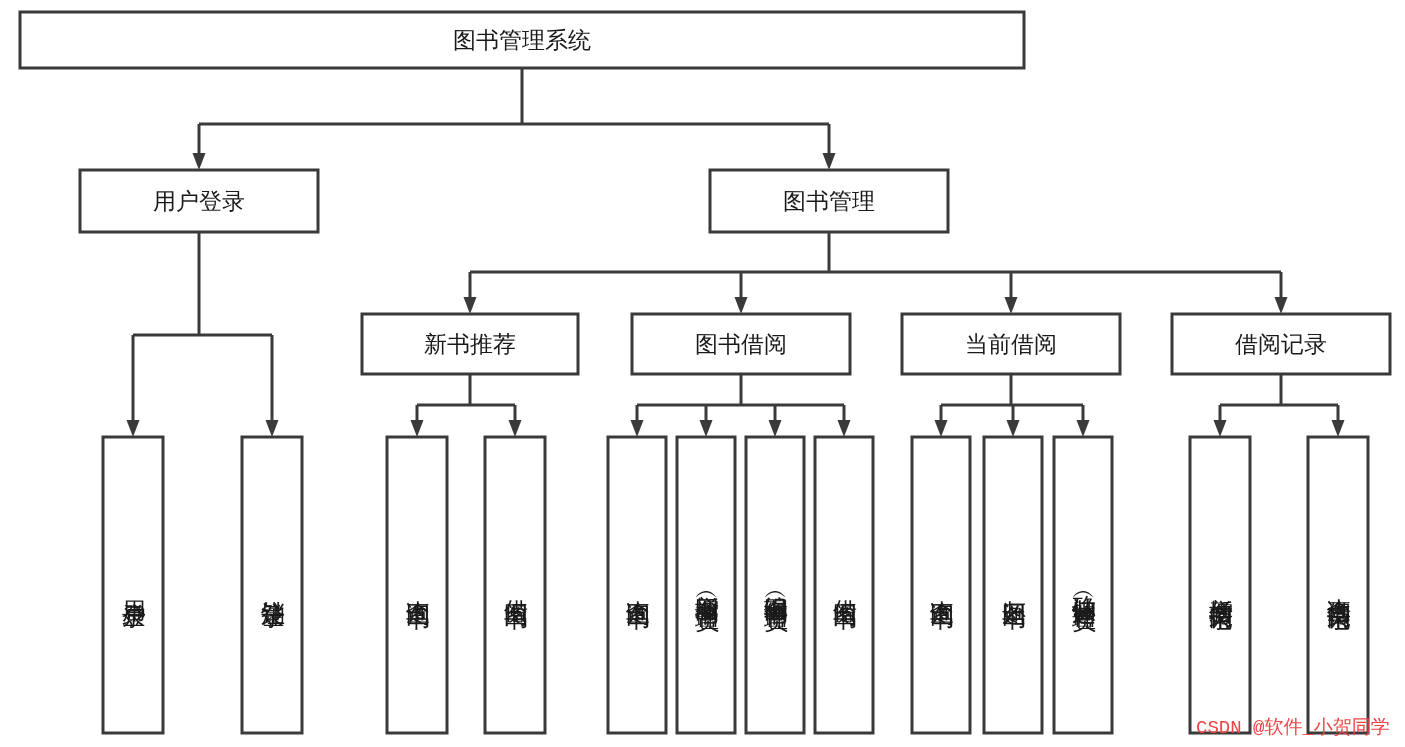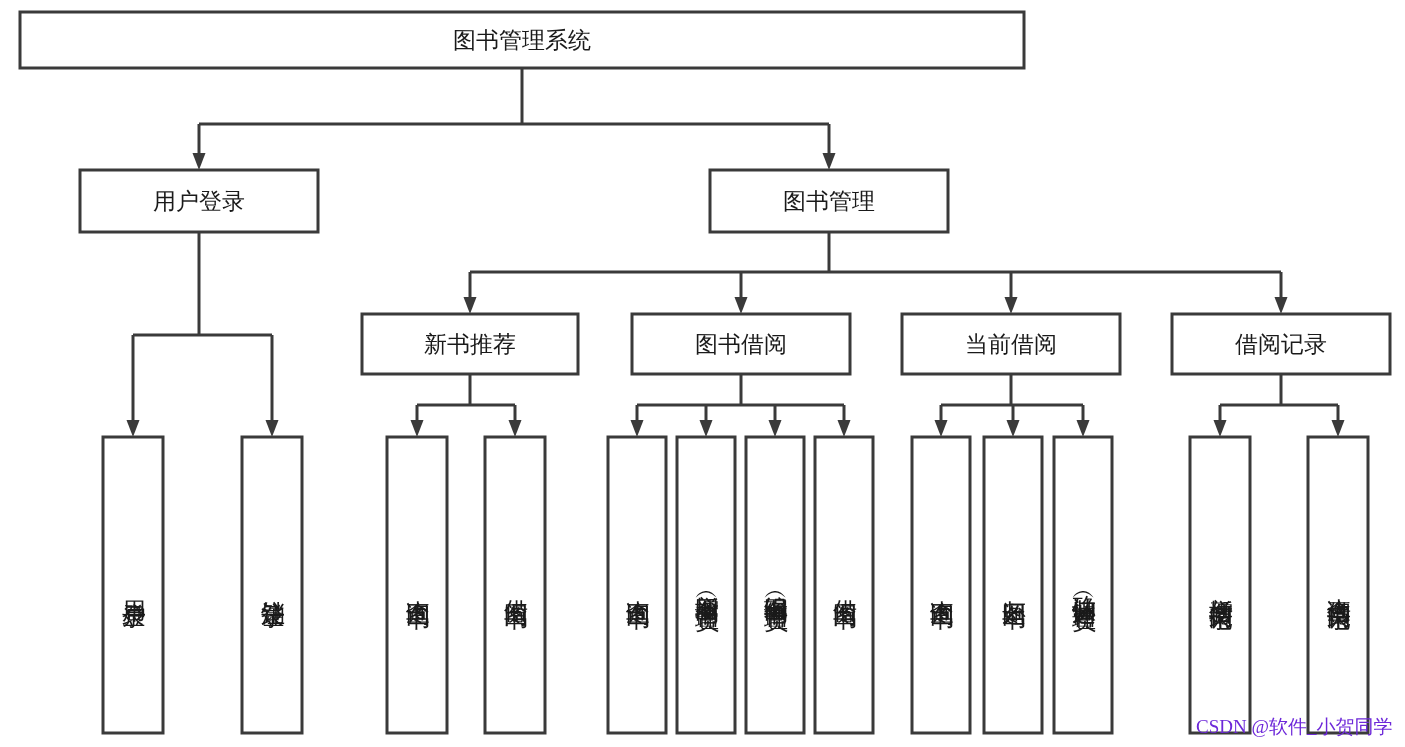--- a/index.html
+++ b/index.html
@@ -58,23 +58,23 @@
     text-orientation: upright;
     font-family: "DejaVu Sans", "Liberation Sans", sans-serif;
     font-size: 24px;
     line-height: 1.16;
     color: #1a1a1a;
     letter-spacing: 2px;
     white-space: nowrap;
   }
   .watermark {
     position: absolute;
-    font-family: Liberation Serif, serif;
+    font-family: Liberation Mono, monospace;
     font-size: 19px;
-    color: #6d28d9;
+    color: #ef4444;
     white-space: nowrap;
   }
 </style>
 </head>
 <body>
 
 <div id="diagram-root">
 
   <svg id="tree-svg" viewBox="0 0 1405 747">
     <g id="connectors-layer">

